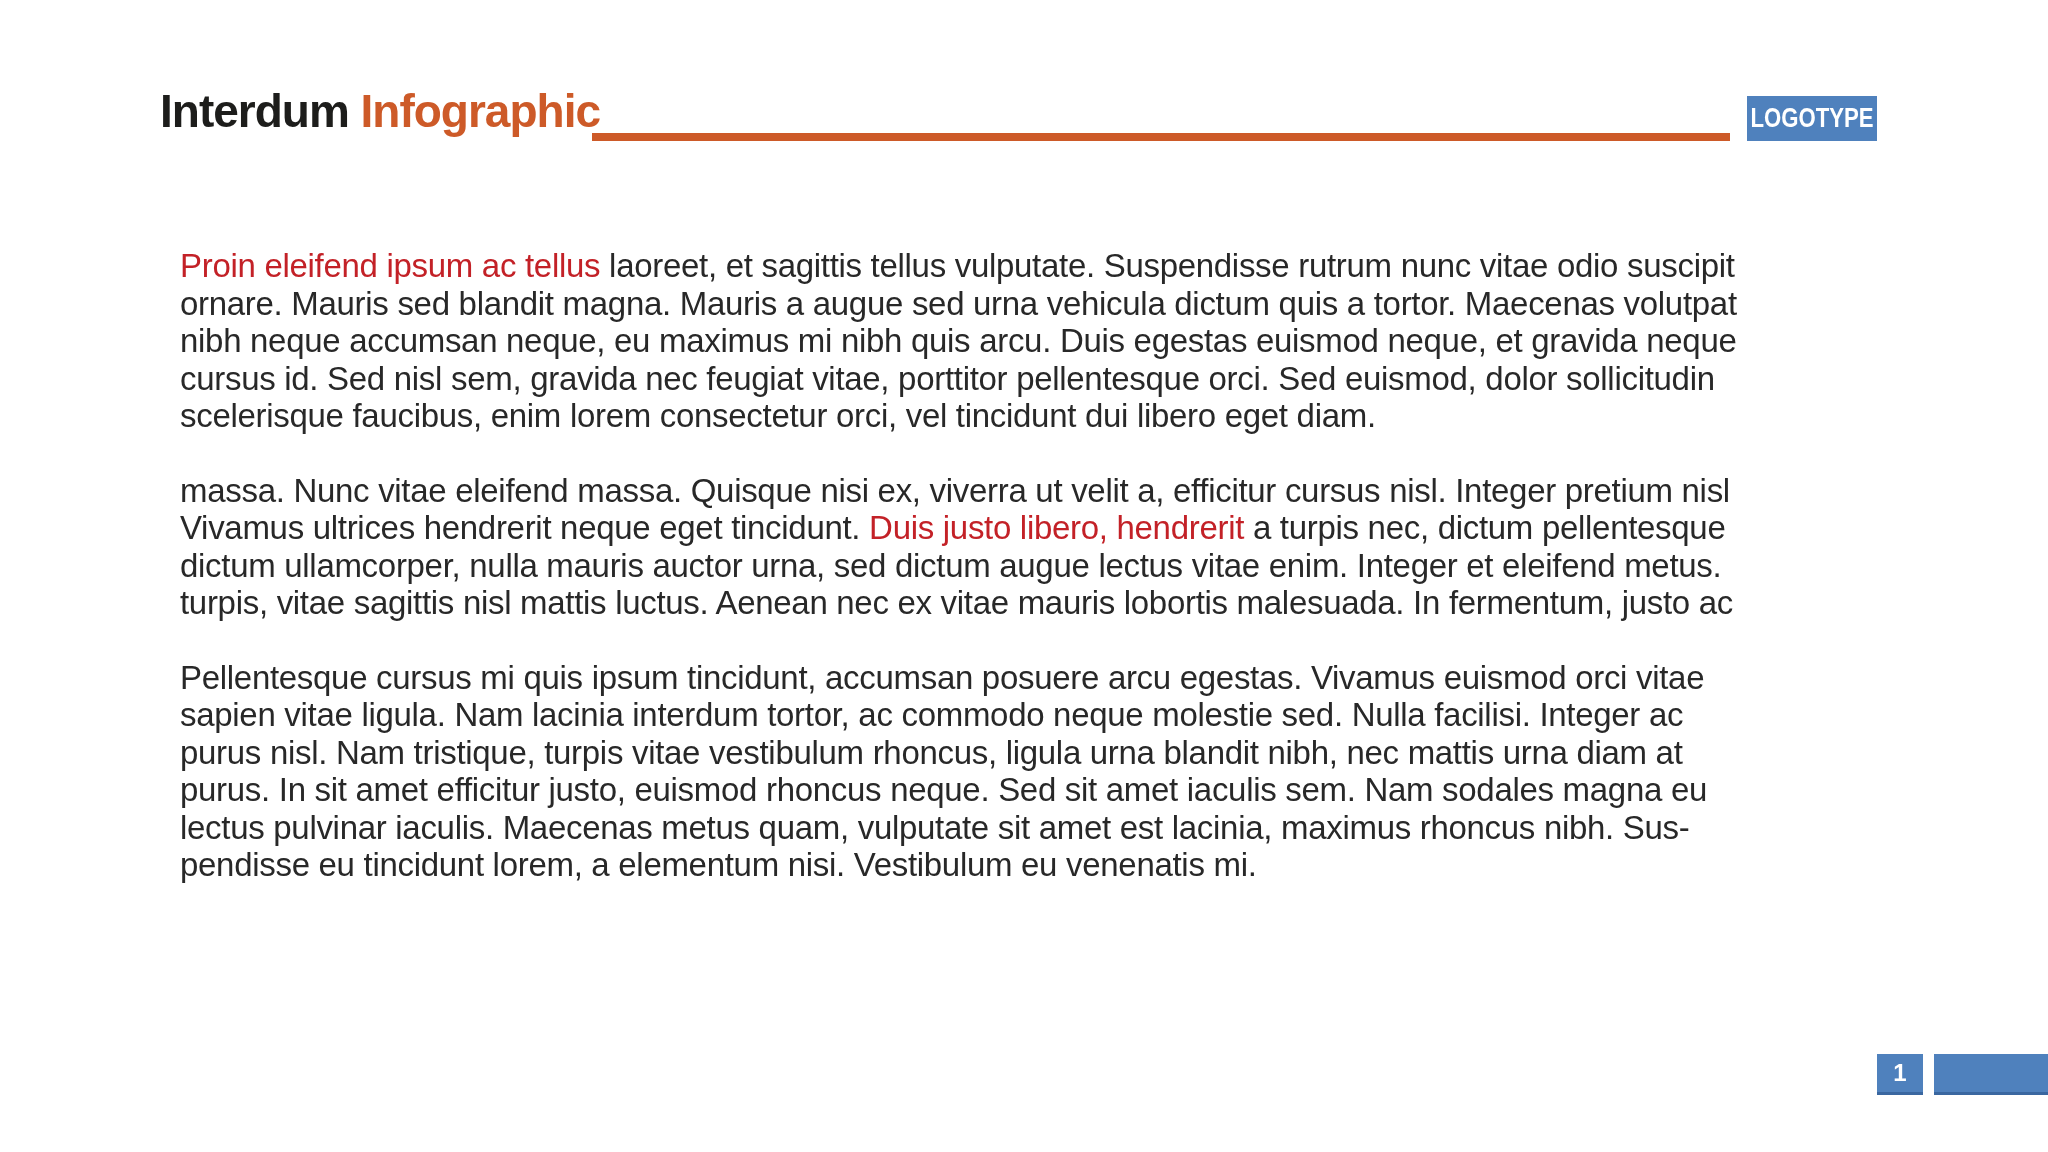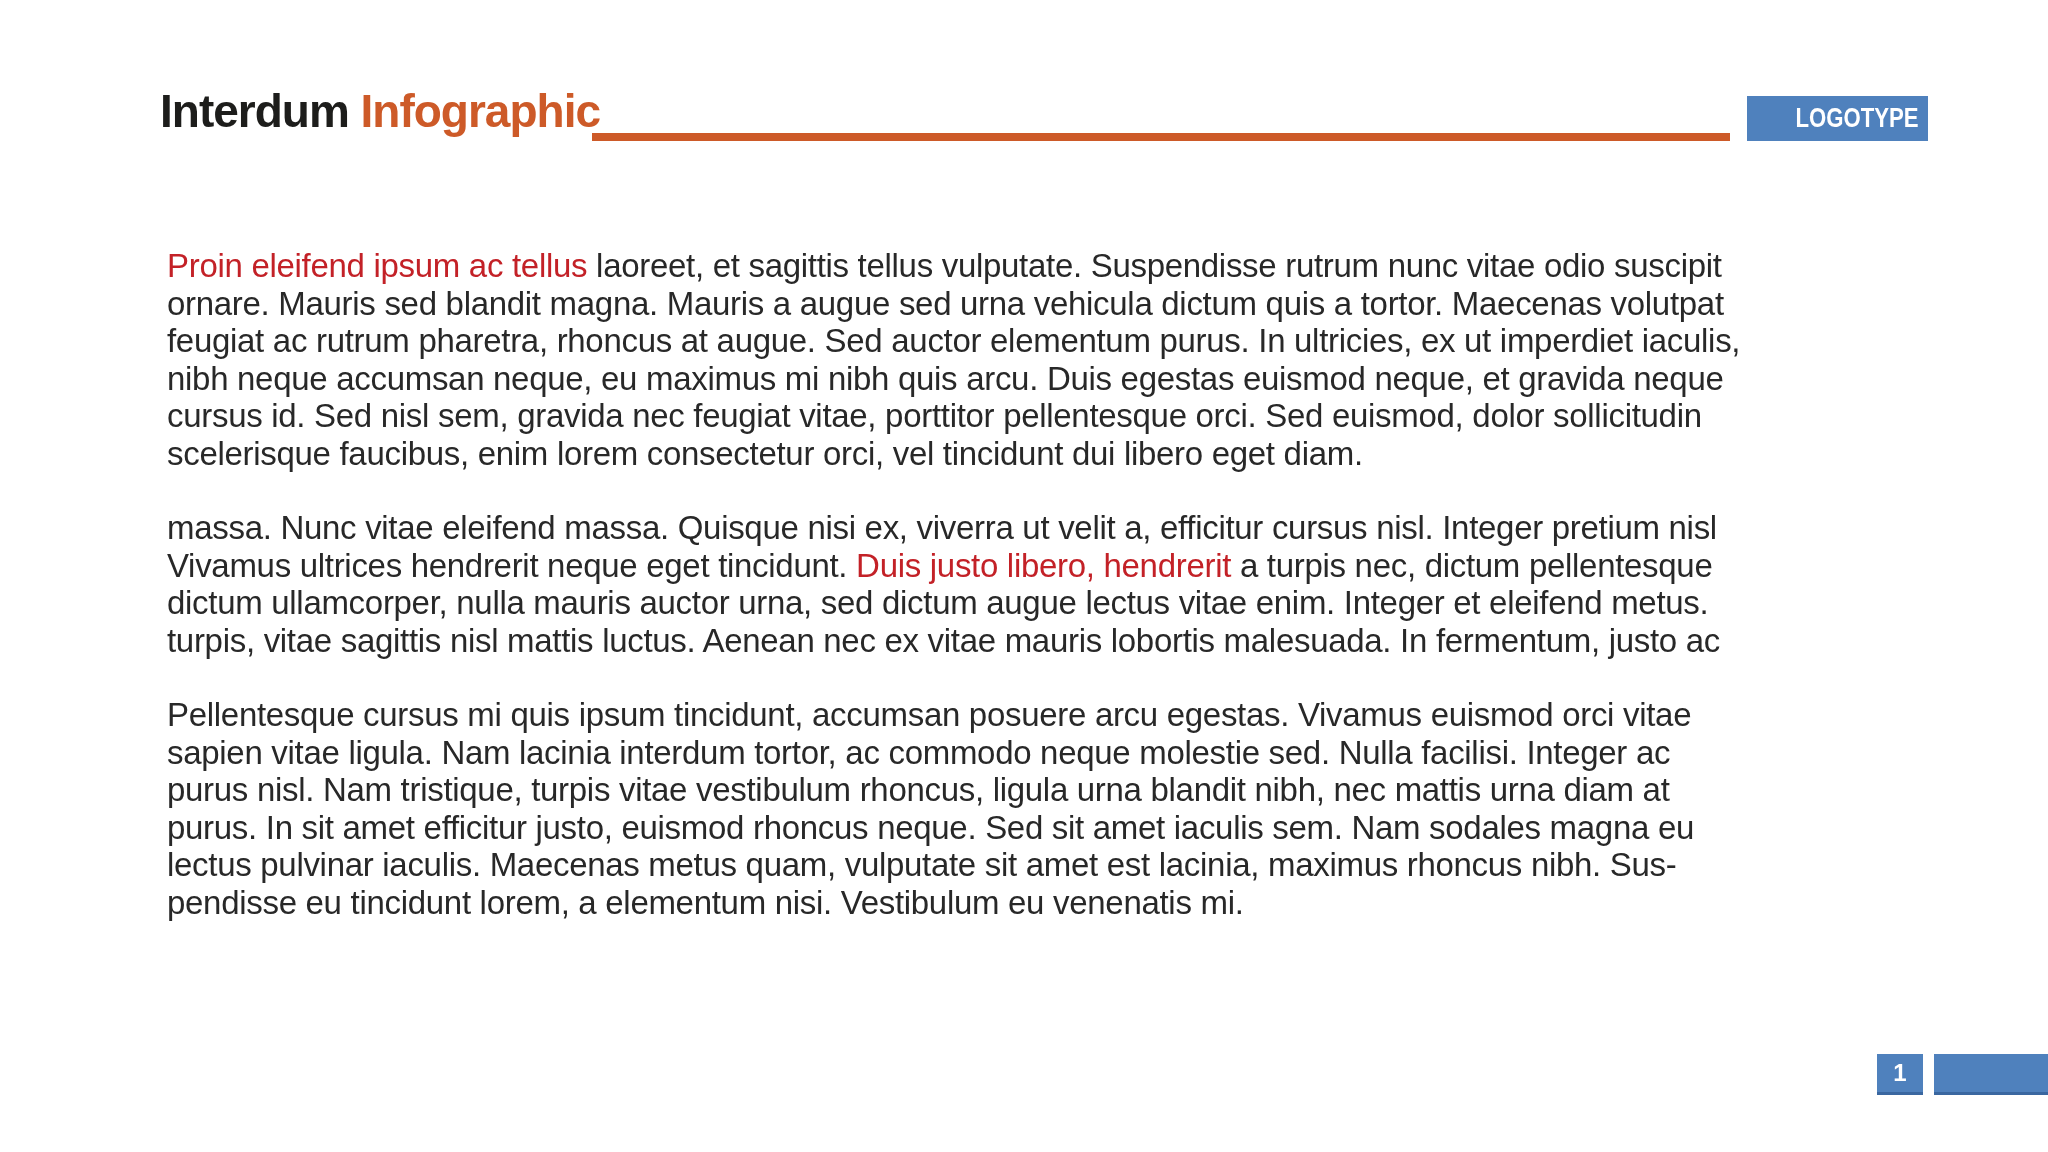--- a/index.html
+++ b/index.html
@@ -38,27 +38,26 @@
     left: 592px;
     top: 133px;
     width: 1138px;
     height: 8px;
     background: var(--accent-orange, #cd5a28);
   }
   .logotype-badge {
     position: absolute;
     left: 1747px;
     top: 96px;
-    width: 142px;
+    width: 130px;
     height: 45px;
     background: var(--accent-blue, #4f81bd);
     display: flex;
     align-items: center;
     justify-content: center;
-    padding-left: 39px;
   }
   .logotype-badge .logotype-text {
     color: #ffffff;
     font-weight: 700;
     font-size: 27px;
     letter-spacing: 0px;
     transform: scaleX(0.82);
     white-space: nowrap;
   }
 
@@ -67,21 +66,21 @@
     position: absolute;
     left: 163px;
     top: 247px;
     right: 100px;
     color: var(--text-dark, #282828);
     font-size: 33px;
     letter-spacing: -0.3px;
     line-height: 37.5px;
   }
   .paragraph {
-    margin: 0 0 37px 4px;
+    margin: 0 0 37px 17px;
   }
   .paragraph .line {
     white-space: nowrap;
   }
   .paragraph .red {
     color: var(--accent-red, #c32127);
   }
 
   
   .page-number-box {
@@ -123,21 +122,20 @@
   <div class="header-rule"></div>
 
   <div class="logotype-badge">
     <span class="logotype-text">LOGOTYPE</span>
   </div>
 
   <div class="body-text">
       <div class="paragraph">
         <div class="line"><span class="red">Proin eleifend ipsum ac tellus </span><span>laoreet, et sagittis tellus vulputate. Suspendisse rutrum nunc vitae odio suscipit</span></div>
         <div class="line"><span>ornare. Mauris sed blandit magna. Mauris a augue sed urna vehicula dictum quis a tortor. Maecenas volutpat</span></div>
-        <div class="line"><span>feugiat ac rutrum pharetra, rhoncus at augue. Sed auctor elementum purus. In ultricies, ex ut imperdiet iaculis,</span></div>
         <div class="line"><span>nibh neque accumsan neque, eu maximus mi nibh quis arcu. Duis egestas euismod neque, et gravida neque</span></div>
         <div class="line"><span>cursus id. Sed nisl sem, gravida nec feugiat vitae, porttitor pellentesque orci. Sed euismod, dolor sollicitudin</span></div>
         <div class="line"><span>scelerisque faucibus, enim lorem consectetur orci, vel tincidunt dui libero eget diam.</span></div>
       </div>
       <div class="paragraph">
         <div class="line"><span>massa. Nunc vitae eleifend massa. Quisque nisi ex, viverra ut velit a, efficitur cursus nisl. Integer pretium nisl</span></div>
         <div class="line"><span>Vivamus ultrices hendrerit neque eget tincidunt. </span><span class="red">Duis justo libero, hendrerit</span><span> a turpis nec, dictum pellentesque</span></div>
         <div class="line"><span>dictum ullamcorper, nulla mauris auctor urna, sed dictum augue lectus vitae enim. Integer et eleifend metus.</span></div>
         <div class="line"><span>turpis, vitae sagittis nisl mattis luctus. Aenean nec ex vitae mauris lobortis malesuada. In fermentum, justo ac</span></div>
       </div>

